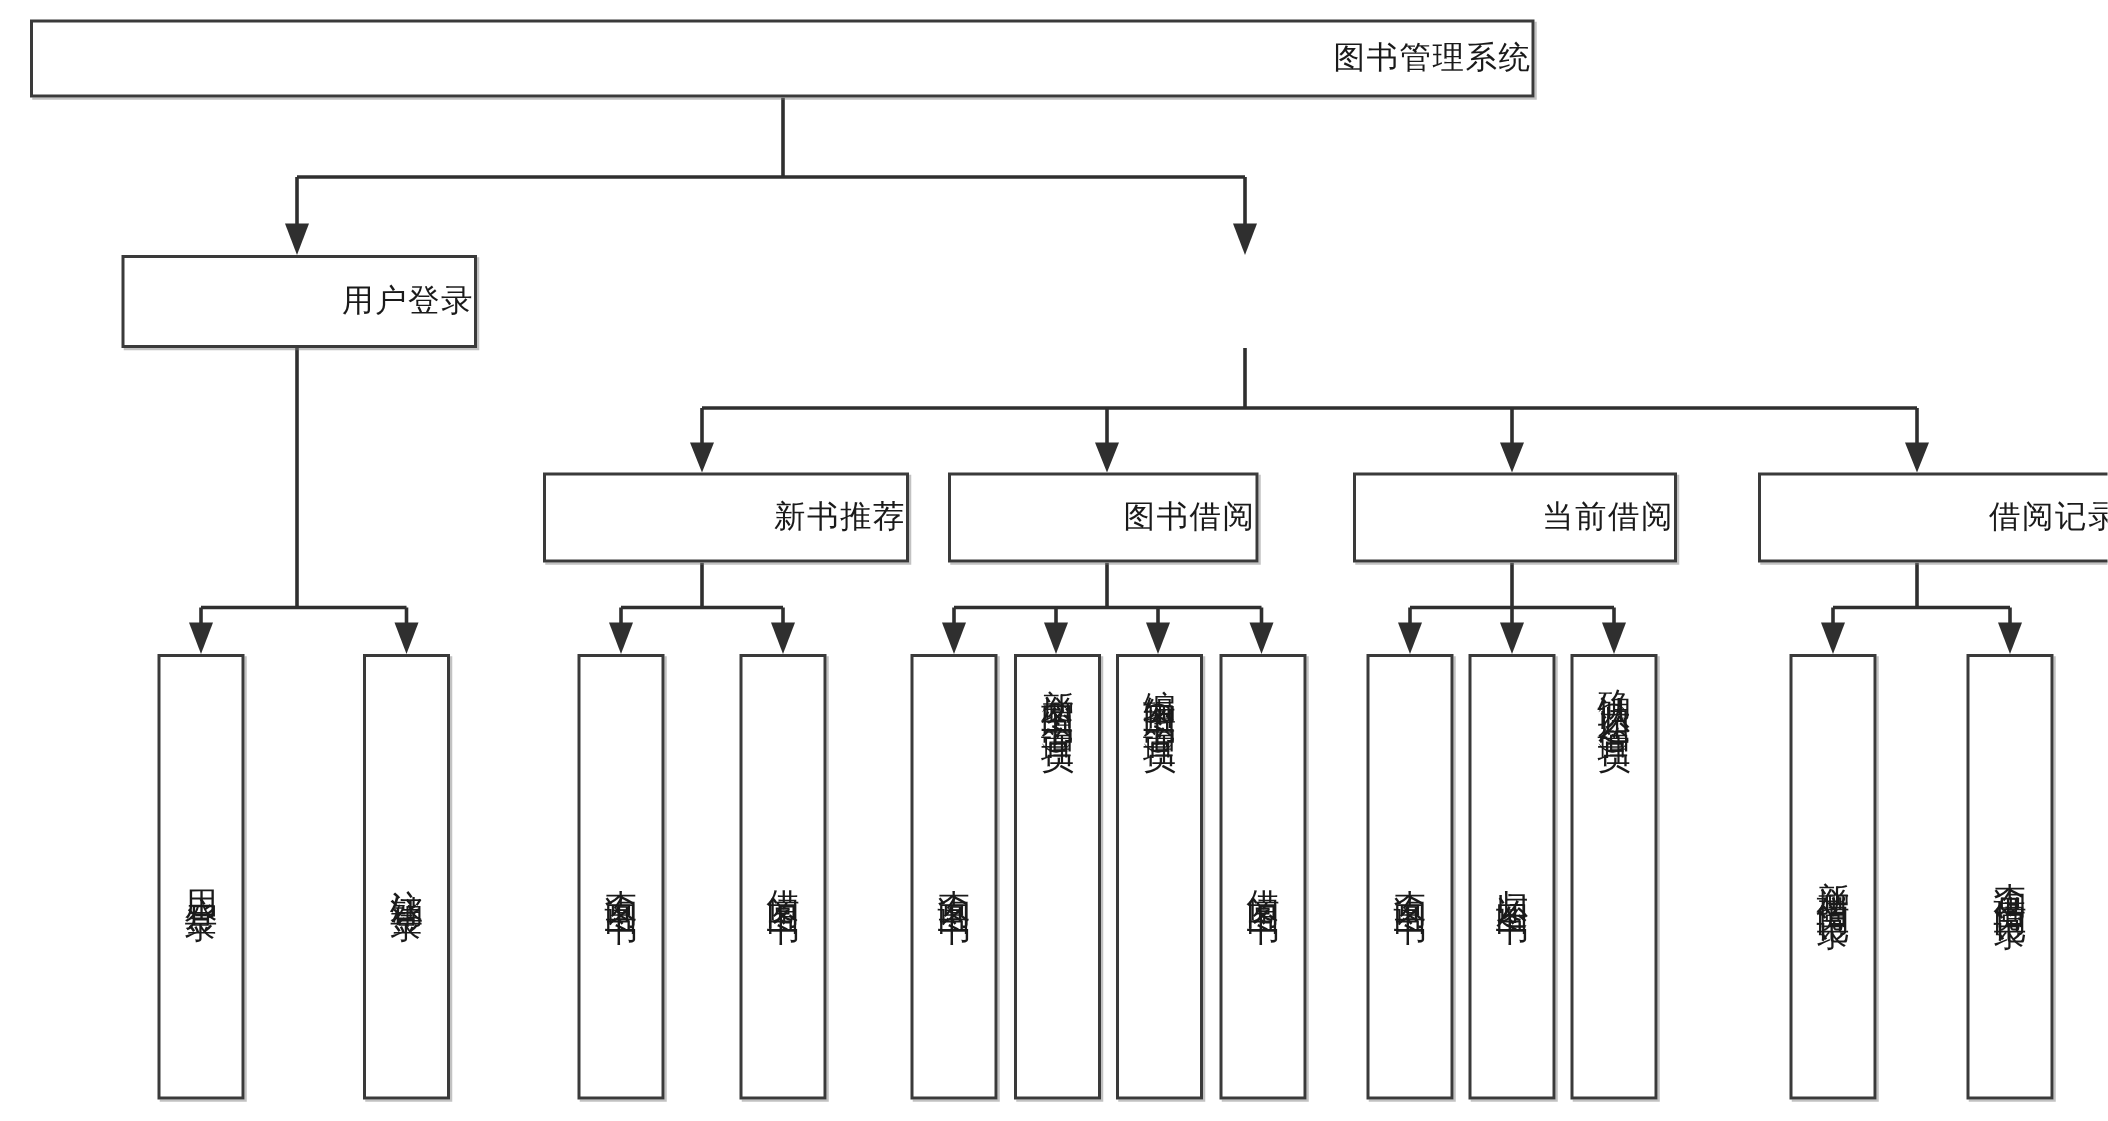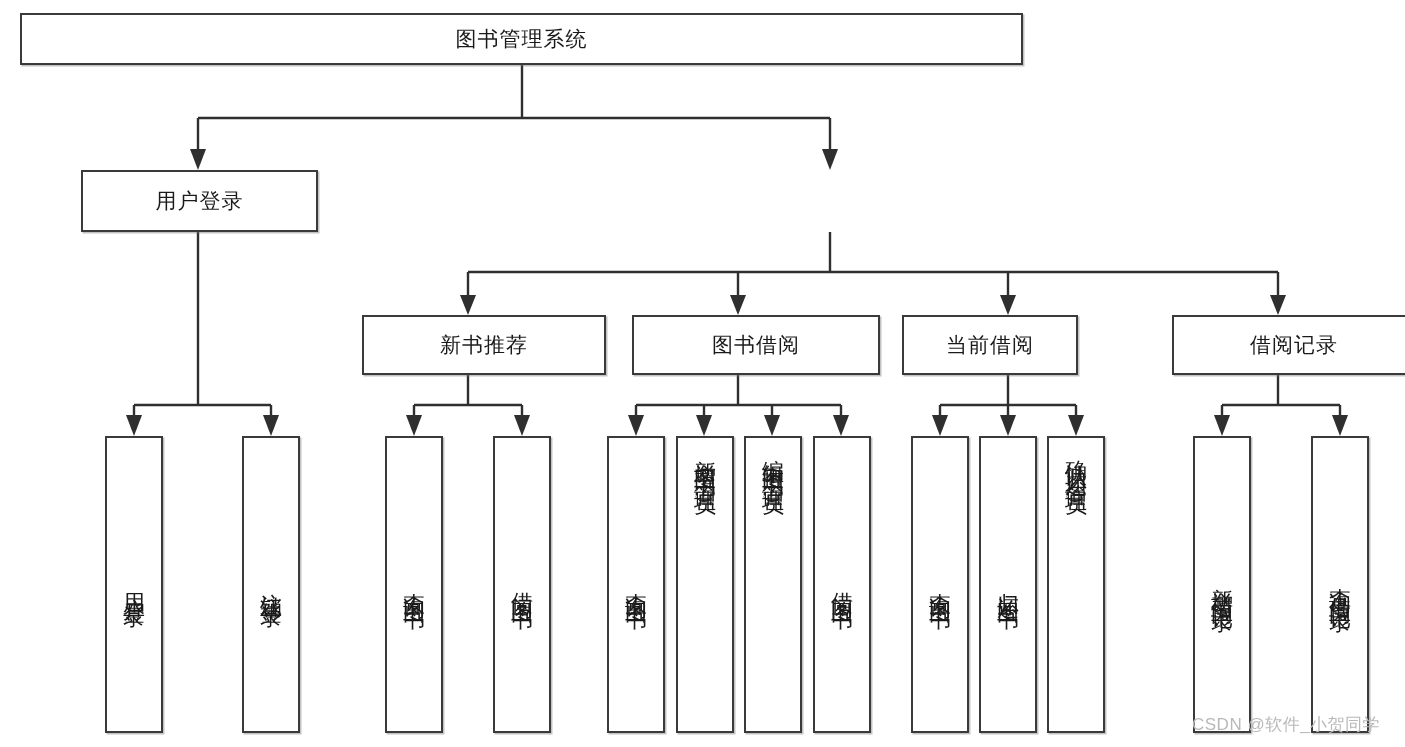--- a/index.html
+++ b/index.html
@@ -11,21 +11,21 @@
     position:relative;
   }
   #diagram{position:absolute;left:0;top:0;width:1405px;height:747px;}
   .node{
     position:absolute;
     background:#ffffff;
     border:2px solid #3a3a3a;
     box-sizing:border-box;
     display:flex;
     align-items:center;
-    justify-content:center;
+    justify-content:flex-end;
     color:#1a1a1a;
     box-shadow:1.5px 1.5px 0 rgba(120,120,120,.45);
   }
   .node .lbl{
     font-size:21px;
     letter-spacing:1px;
     line-height:1.15;
     white-space:nowrap;
   }
   
@@ -127,24 +127,24 @@
     <span class="lbl">图书管理系统</span>
   </div>
 
   <div class="node" style="left:81px;top:170px;width:237px;height:62px;">
     <span class="lbl">用户登录</span>
   </div>
 
   <div class="node" style="left:362px;top:315px;width:244px;height:60px;">
     <span class="lbl">新书推荐</span>
   </div>
-  <div class="node" style="left:632px;top:315px;width:248px;height:60px;">
+  <div class="node" style="left:632px;top:315px;width:207px;height:60px;">
     <span class="lbl">图书借阅</span>
   </div>
-  <div class="node" style="left:902px;top:315px;width:176px;height:60px;">
+  <div class="node" style="left:902px;top:315px;width:216px;height:60px;">
     <span class="lbl">当前借阅</span>
   </div>
   <div class="node" style="left:1172px;top:315px;width:244px;height:60px;">
     <span class="lbl">借阅记录</span>
   </div>
 
   <div class="node leaf center" style="left:105px;top:436px;width:58px;height:297px;">
     <span class="lbl">用户登录</span>
   </div>
   <div class="node leaf center" style="left:242px;top:436px;width:58px;height:297px;">
@@ -181,15 +181,14 @@
     <span class="lbl">确认归还（管理员）</span>
   </div>
 
   <div class="node leaf center" style="left:1193px;top:436px;width:58px;height:297px;">
     <span class="lbl">新增借阅记录</span>
   </div>
   <div class="node leaf center" style="left:1311px;top:436px;width:58px;height:297px;">
     <span class="lbl">查询借阅记录</span>
   </div>
 
-  <div class="watermark" style="left:1192px;top:713px;">CSDN @软件_小贺同学</div>
 
 </div>
 
 </body></html>

